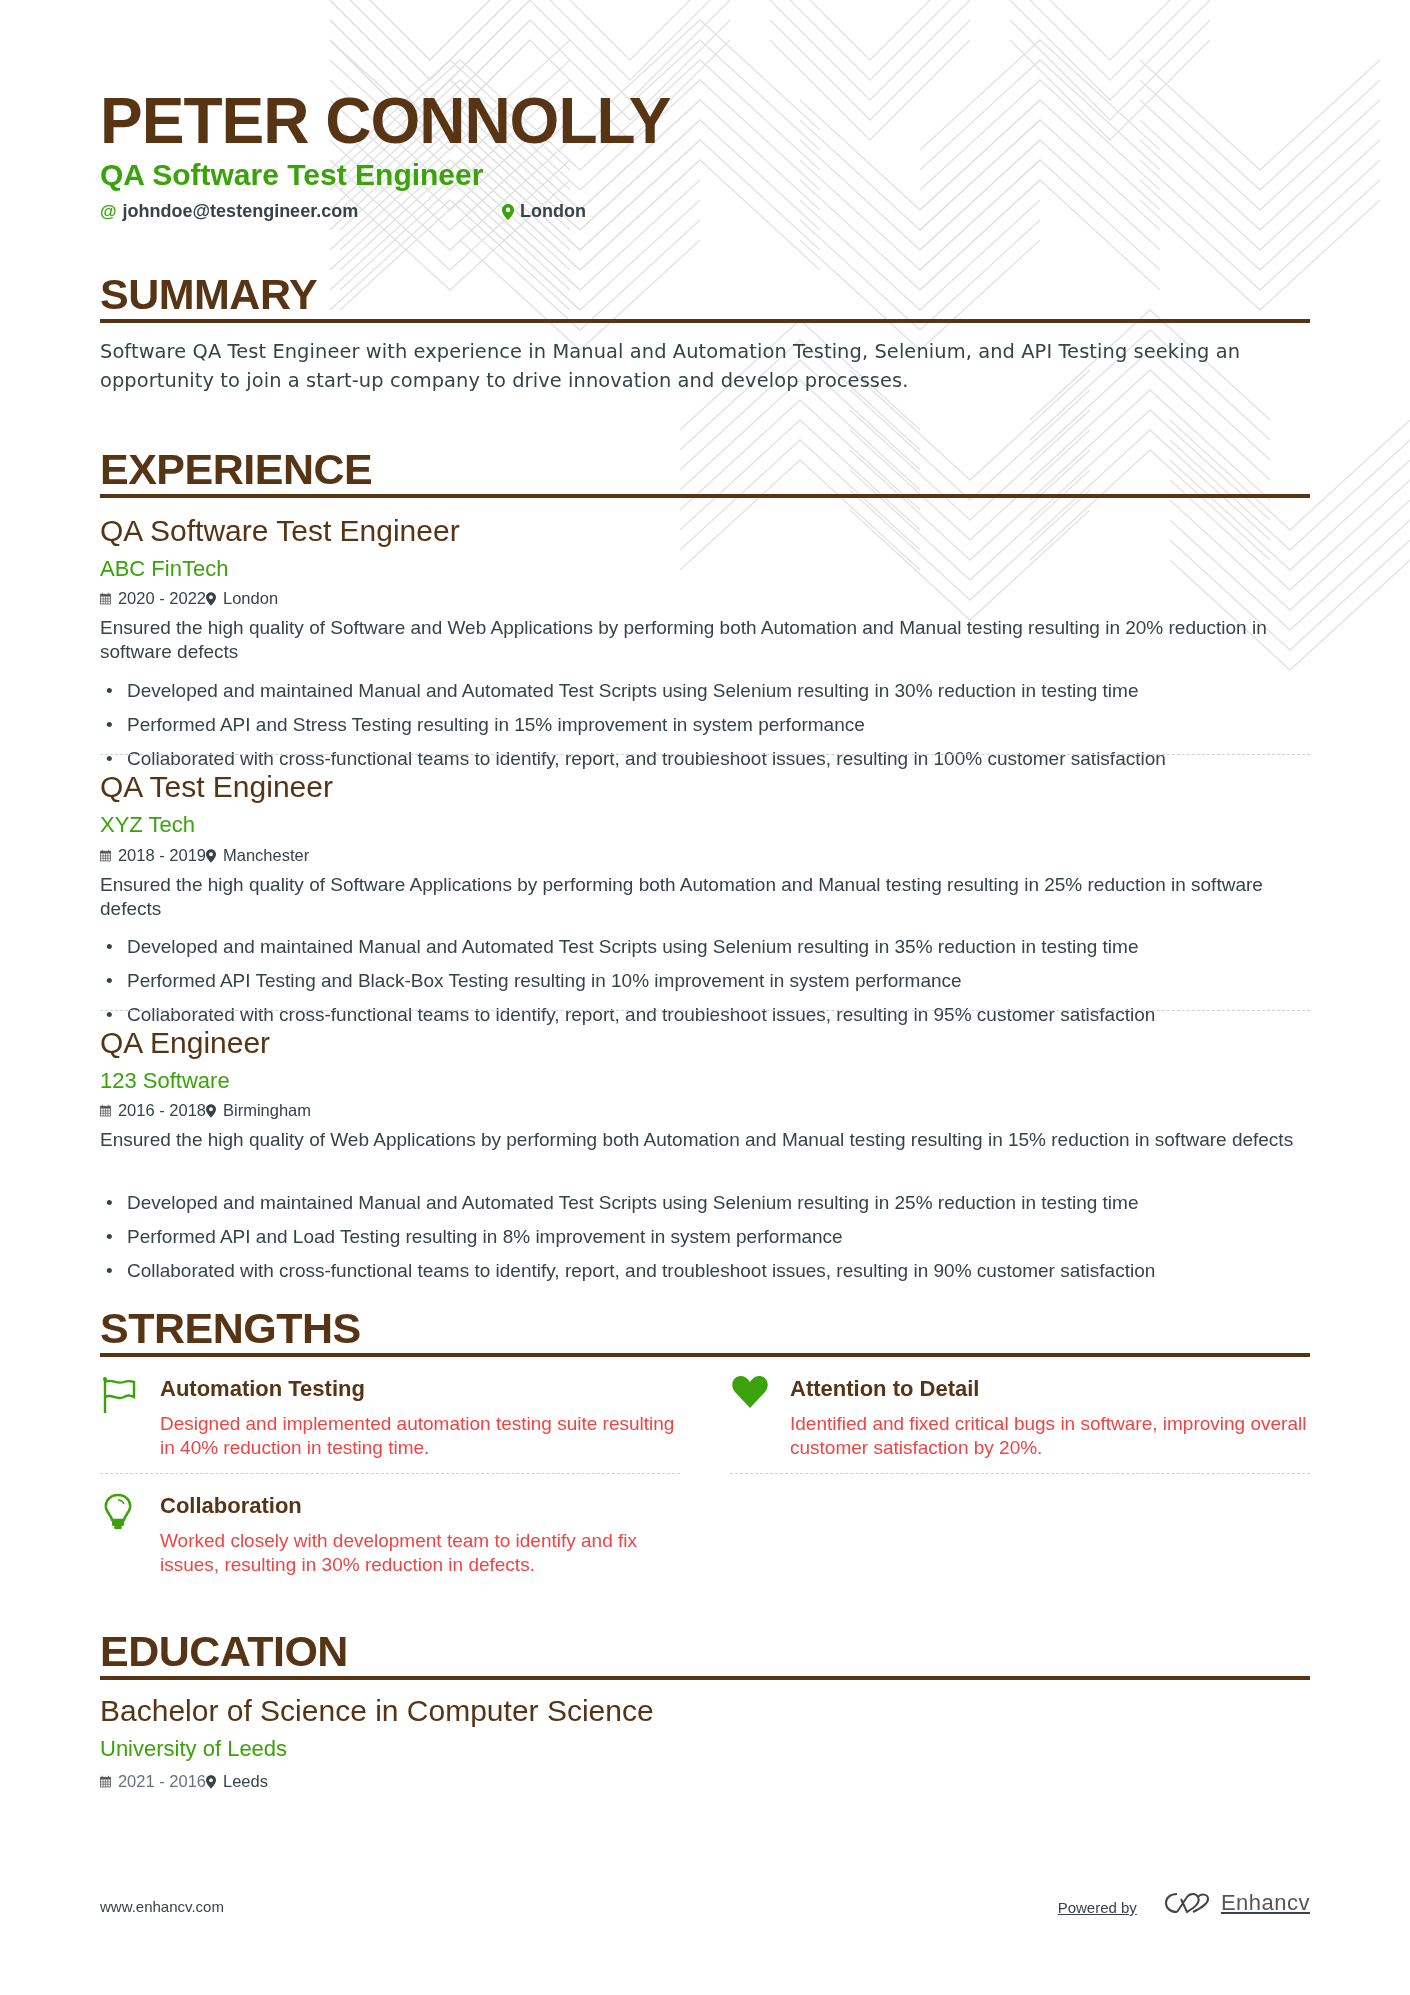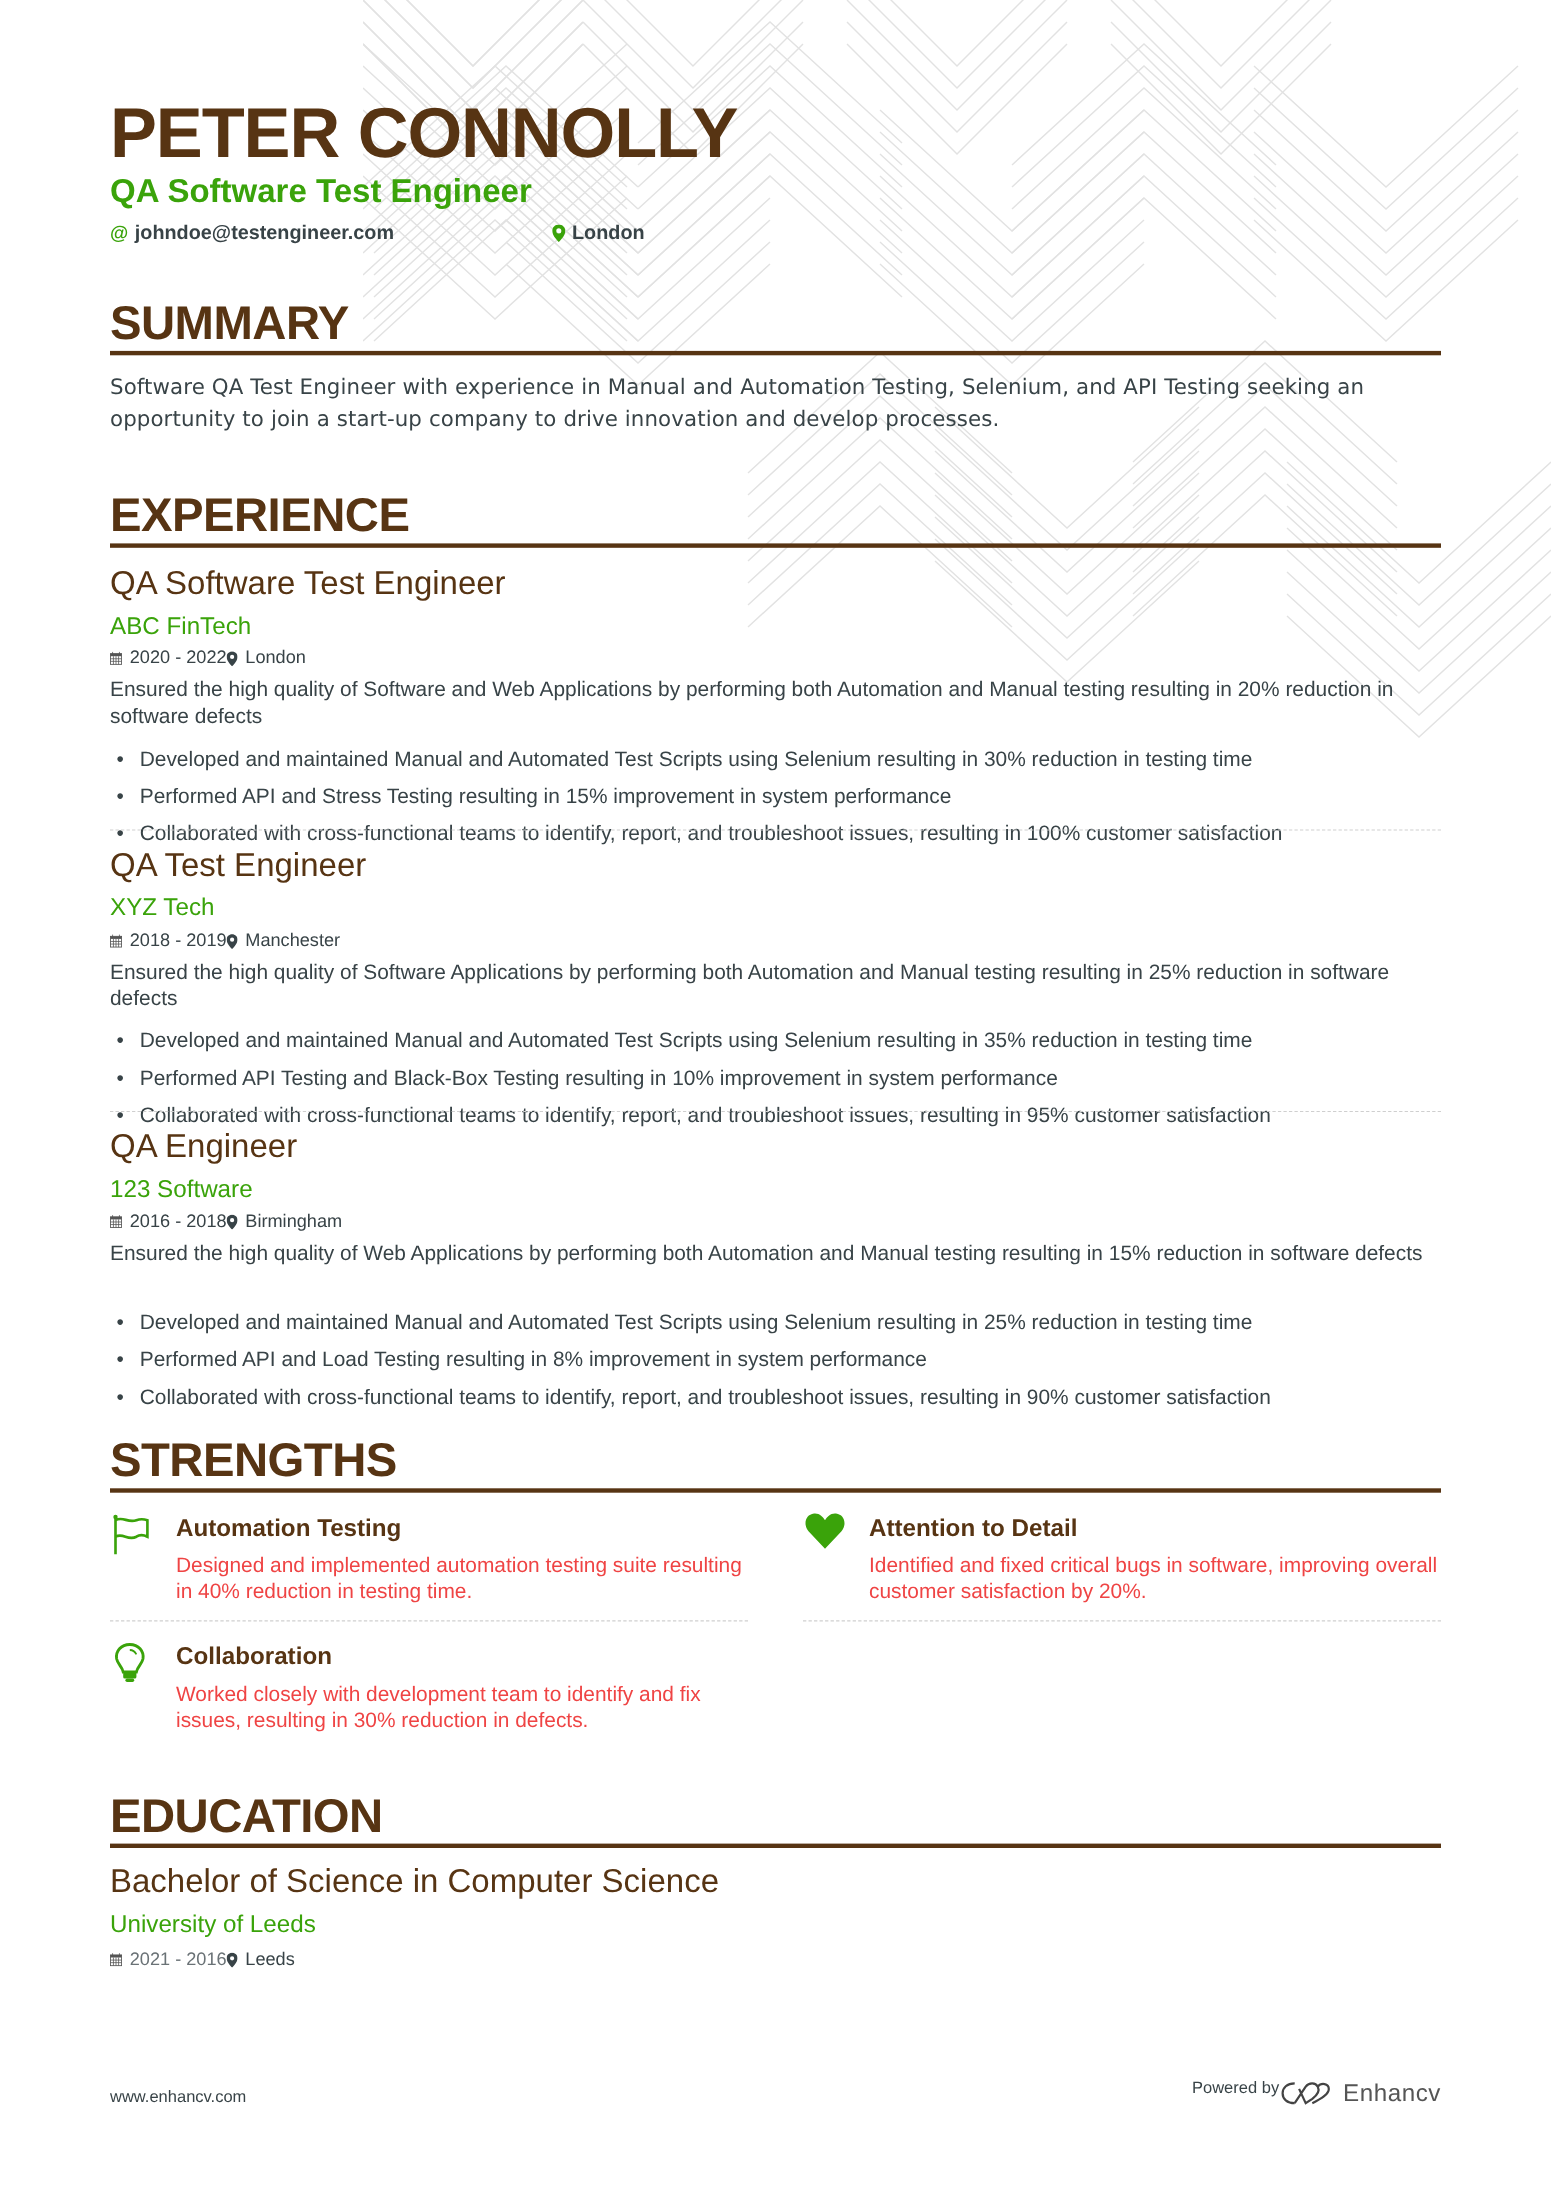--- a/index.html
+++ b/index.html
@@ -27,21 +27,21 @@
   .bullets { list-style: none; width: 1210px; font-size: 19px; line-height: 24px; color: #384347; }
   .bullets li { position: relative; padding-left: 27px; white-space: nowrap; margin-top: 10px; }
   .bullets li::before { content: "•"; position: absolute; left: 6px; top: 0; color: #384347; }
   .dash { height: 0; border-top: 1px dashed #cfcfcf; width: 1210px; }
   .str-item { position: absolute; width: 580px; }
   .str-icon { position: absolute; left: 0; top: 0; width: 40px; height: 40px; }
   .str-title { position: absolute; left: 60px; top: 0; font-size: 22px; font-weight: 700; color: #573413; white-space: nowrap; }
   .str-desc { position: absolute; left: 60px; top: 36px; width: 520px; font-size: 19px; line-height: 24px; color: #ef4444; }
   .str-dash { position: absolute; left: 0; top: 97px; width: 580px; border-top: 1px dashed #cfcfcf; }
   .footer-left { top: 1898px; font-size: 15px; color: #384347; }
-  .footer-right { position: absolute; top: 1890px; right: 0; display: flex; align-items: flex-start; font-size: 15px; color: #384347; }
+  .footer-right { position: absolute; top: 1890px; right: 0; display: flex; align-items: flex-end; gap: 26px; font-size: 15px; color: #384347; text-decoration: underline; }
   .brand { display: flex; align-items: center; gap: 10px; font-size: 22px; color: #555; letter-spacing: 0.5px; }
 </style>
 </head>
 <body>
 
 <svg class="bg-pattern" viewBox="0 0 1080 720" preserveAspectRatio="none">
   <defs>
     <clipPath id="c1">
         <rect x="0" y="0" width="1080" height="720"></rect>
       </clipPath>

